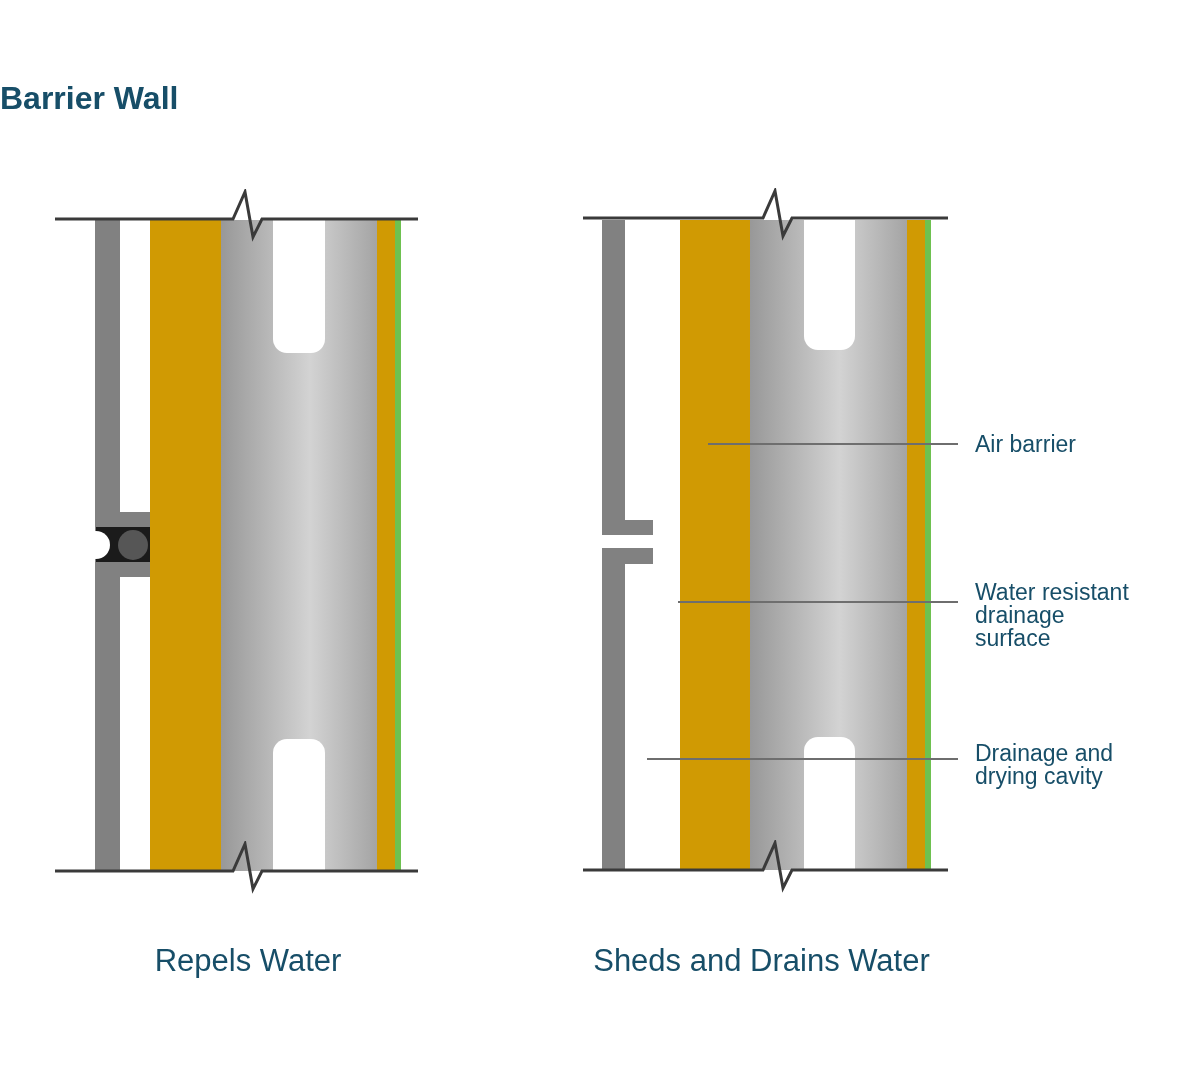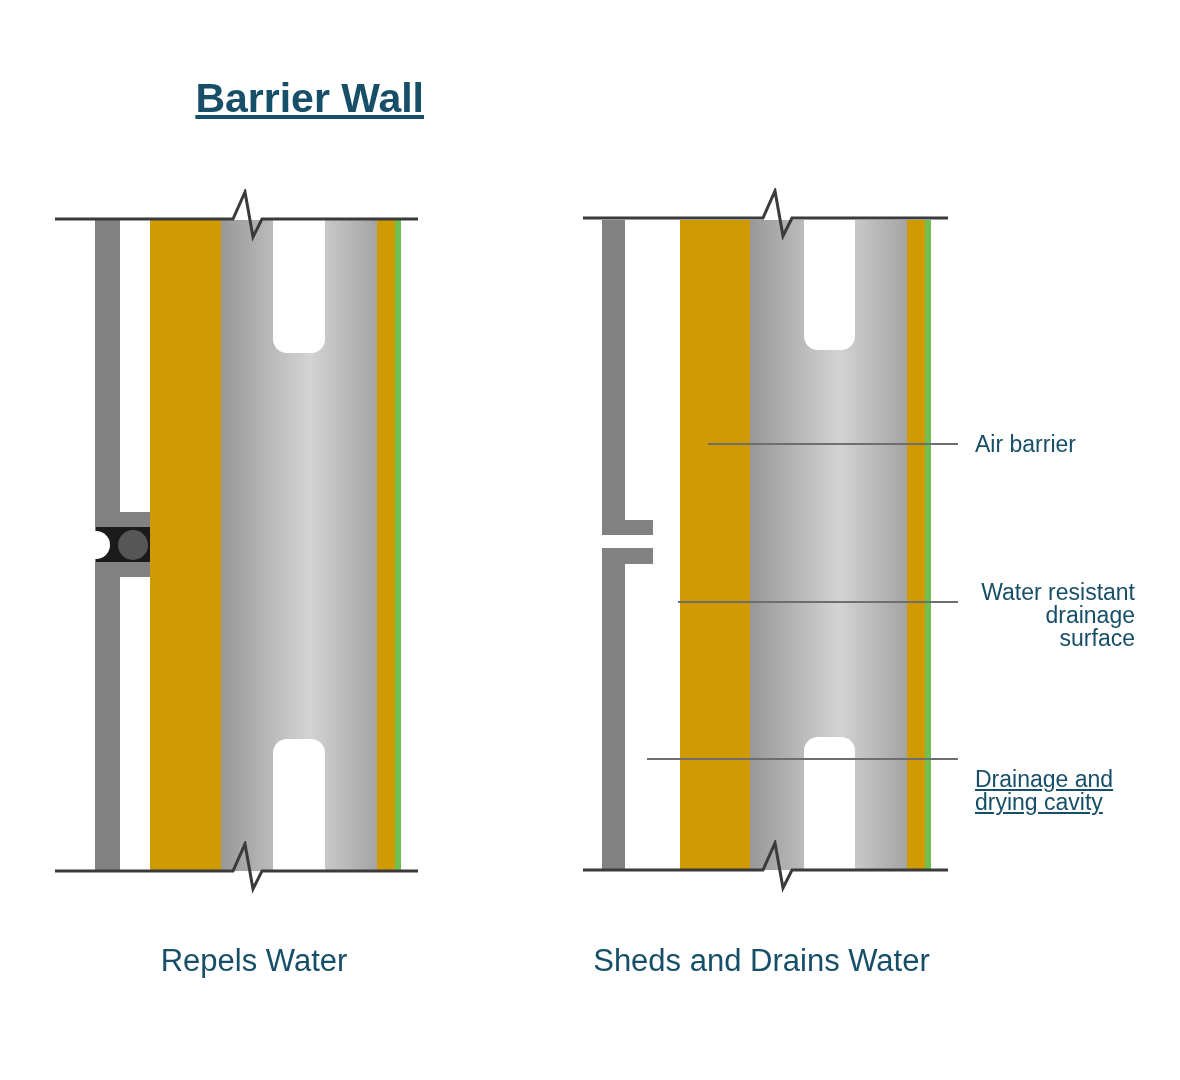--- a/index.html
+++ b/index.html
@@ -1,27 +1,27 @@
 <!DOCTYPE html>
 <html style="--title_teal: #174e68; --gold: #d09a03; --green: #6ec150; --stud_gray: #818181; --panel_gray_dark: #989898; --panel_gray_light: #d3d3d3; --break_line: #3a3a3a; --leader_gray: #6e6e6e; --gasket_black: #1b1b1b; --fastener_gray: #565656;"><head>
 <meta charset="utf-8">
 <style>
   html,body{margin:0;padding:0;background:#ffffff;}
   body{font-family:"Liberation Sans", sans-serif;}
   .canvas{position:relative;width:1180px;height:1080px;background:#fff;overflow:hidden;}
 
   
   .wall-title{position:absolute;top:72px;height:56px;line-height:52px;
-    font-size:41px;font-weight:bold;color:var(--title_teal,#174e68);
-    text-align:right;letter-spacing:0px;text-decoration:underline;}
+    font-size:32px;font-weight:bold;color:var(--title_teal,#174e68);
+    text-align:left;letter-spacing:0px;}
   .title-left{left:0;width:424px;}
   .title-right{left:555px;width:425px;}
   .wall-caption{position:absolute;top:941px;height:40px;line-height:40px;
     font-size:31px;font-weight:400;color:var(--title_teal,#174e68);text-align:center;}
-  .caption-left{left:16px;width:452px;padding-left:12px;}
+  .caption-left{left:10px;width:452px;padding-left:12px;}
   .caption-right{left:549px;width:425px;}
 
   
   .layer{position:absolute;}
   .gold{background:var(--gold,#d09a03);}
   .green{background:var(--green,#6ec150);}
   .stud{background:var(--stud_gray,#818181);}
   .panel{background:linear-gradient(90deg,#989898 0%,#d3d3d3 57%,#a4a4a4 100%);}
   .slot{background:#ffffff;}
   .breakline{position:absolute;width:auto;height:auto;}
@@ -57,22 +57,22 @@
   .rw-line-bot   {left:583px;top:840px;}
 
   
   .leader{position:absolute;height:2px;background:var(--leader_gray,#6e6e6e);}
   .leader-1{left:708px;top:443px;width:250px;}
   .leader-2{left:678px;top:601px;width:280px;}
   .leader-3{left:647px;top:758px;width:311px;}
   .anno{position:absolute;left:975px;width:160px;font-size:23px;line-height:23px;
         color:var(--title_teal,#174e68);}
   .anno-1{top:433px;}
-  .anno-2{top:581px;text-align:right;}
-  .anno-3{top:768px;text-decoration:underline;}
+  .anno-2{top:581px;}
+  .anno-3{top:742px;}
 </style>
 </head>
 <body>
 
 <div class="canvas">
 
   <div class="wall-title title-left">Barrier Wall</div>
 
   <div>
     <div class="layer stud  bw-stud"></div>

